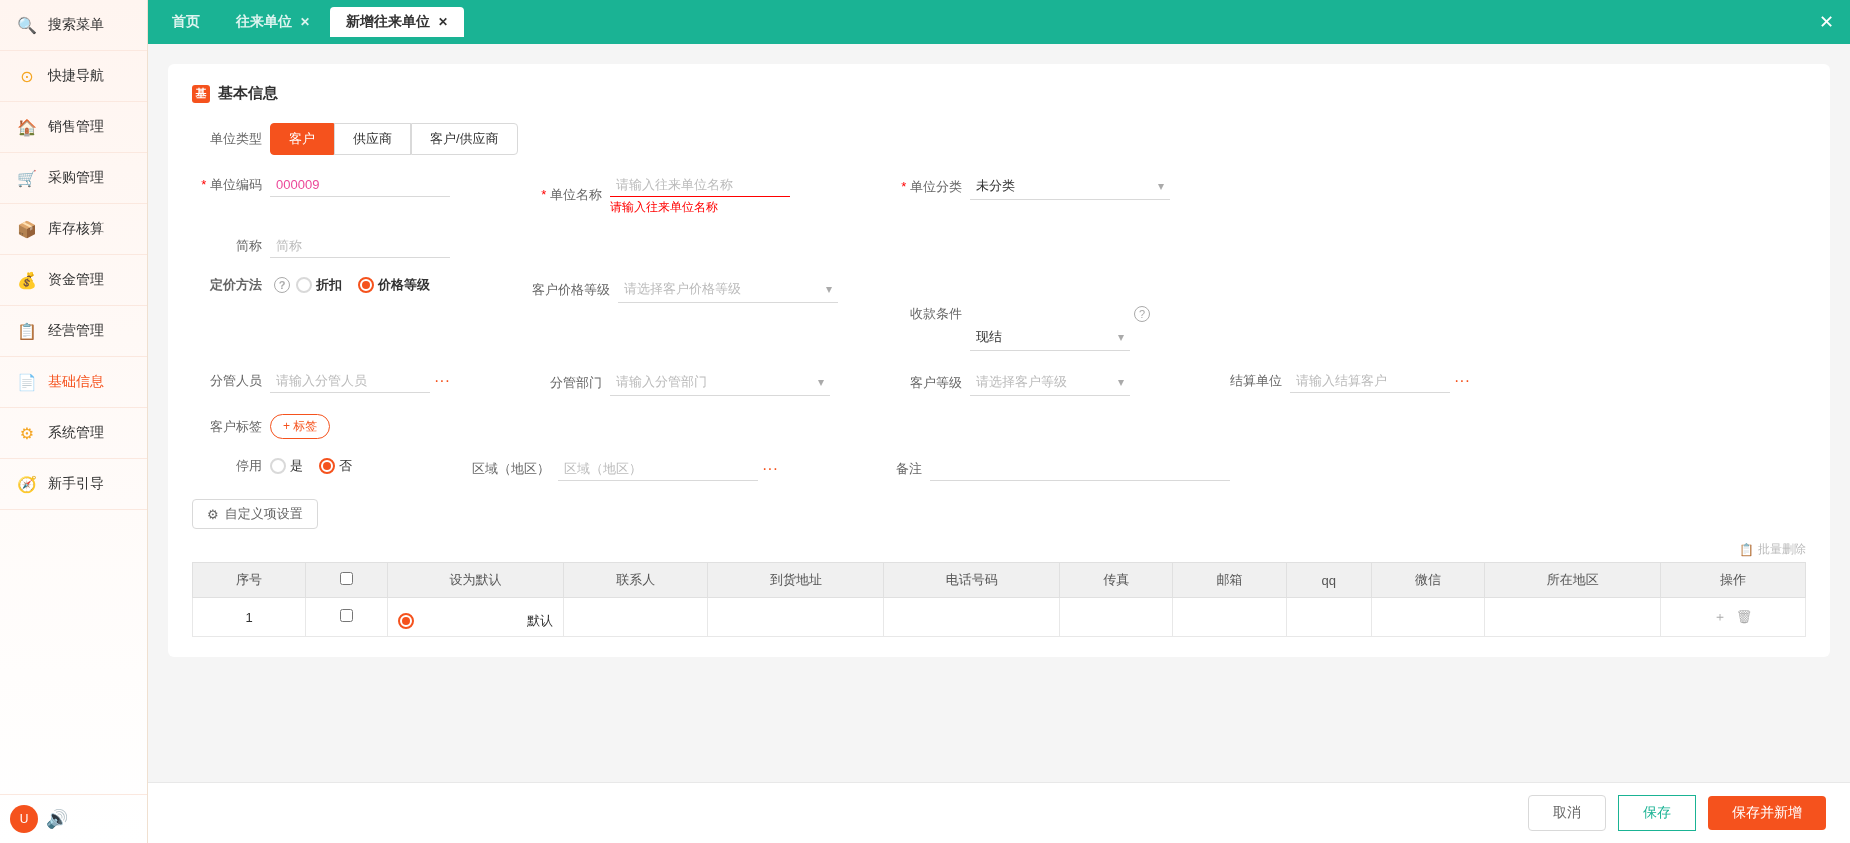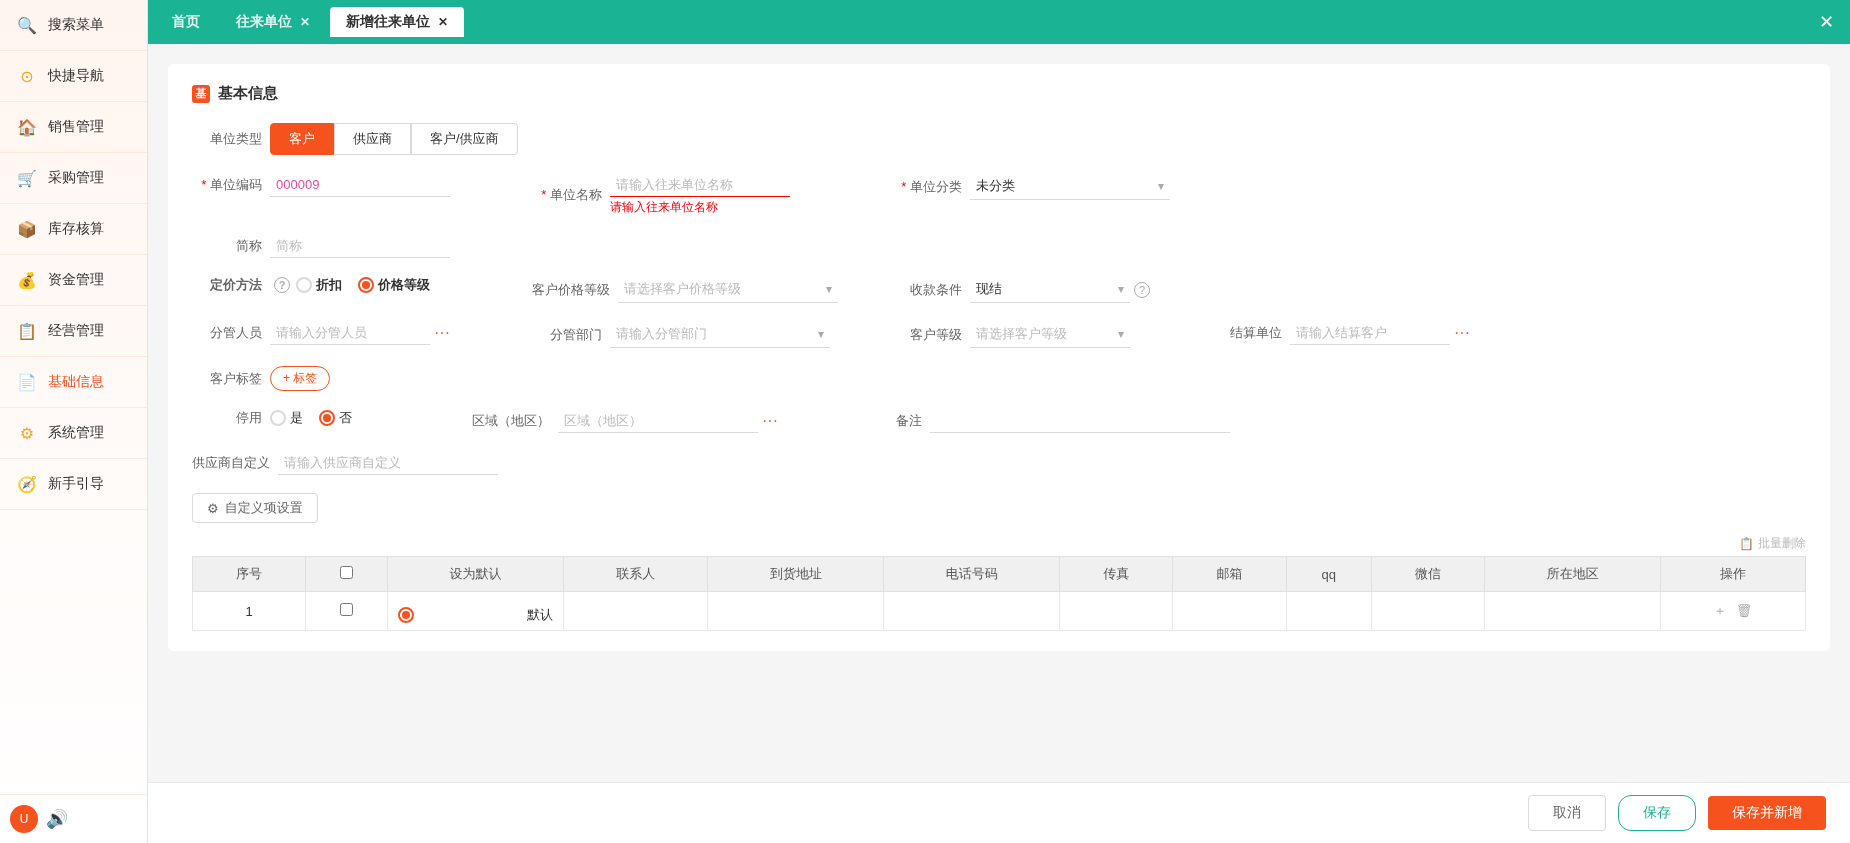--- a/index.html
+++ b/index.html
@@ -360,21 +360,21 @@
       color: #666;
       border-radius: 4px;
       font-size: 14px;
       cursor: pointer;
     }
     .btn-save {
       padding: 8px 24px;
       border: 1px solid #1ab394;
       background: white;
       color: #1ab394;
-      border-radius: 13px;
+      border-radius: 0;
       font-size: 14px;
       cursor: pointer;
     }
     .btn-save-add {
       padding: 8px 24px;
       border: none;
       background: #f5521d;
       color: white;
       border-radius: 4px;
       font-size: 14px;
@@ -520,21 +520,21 @@
         <div class="form-field" style="flex:0 0 320px;">
           <span class="form-label">客户价格等级</span>
           <div class="select-field" style="width:220px;">
             <span class="placeholder">请选择客户价格等级</span>
             <span class="select-arrow">▾</span>
           </div>
         </div>
         <div class="row-spacer"></div>
         <div class="form-field" style="flex:0 0 280px;">
           <span class="form-label">收款条件</span>
-          <div class="select-field" style="width:160px;">
+          <div class="select-field" style="width:160px;margin-top:48px;">
             <span>现结</span>
             <span class="select-arrow">▾</span>
           </div>
           <span class="help-icon">?</span>
         </div>
       </div>
 
       <div class="form-row">
         <div class="form-field" style="flex:0 0 300px;">
           <span class="form-label">分管人员</span>
@@ -596,26 +596,20 @@
           <input type="text" class="form-input" style="width: 200px;" placeholder="区域（地区）">
           <span class="ellipsis-btn">···</span>
         </div>
         <div class="row-spacer"></div>
         <div class="form-field" style="flex:1;">
           <span class="form-label">备注</span>
           <input type="text" class="form-input" style="width: 300px;">
         </div>
       </div>
 
-      <div class="form-row">
-        <div class="form-field" style="flex:0 0 360px;">
-          <span class="form-label">供应商自定义</span>
-          <input type="text" class="form-input" style="width: 220px;" placeholder="请输入供应商自定义">
-        </div>
-      </div>
 
       <button class="custom-settings-btn">
         <span>⚙</span>
         <span>自定义项设置</span>
       </button>
 
       <div class="bulk-delete">
         <span>📋</span>
         <span style="cursor:pointer;color:#bbb;">批量删除</span>
       </div>

